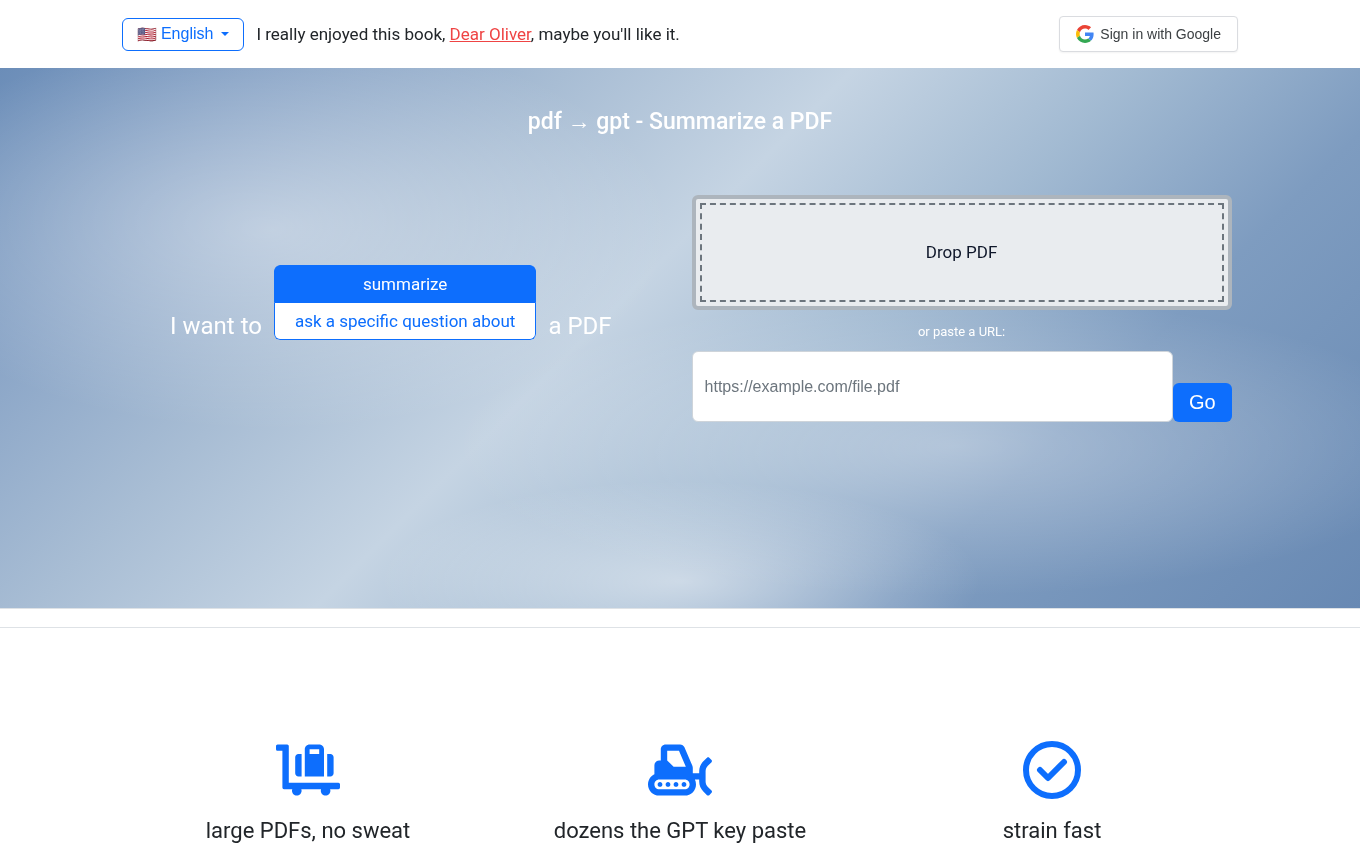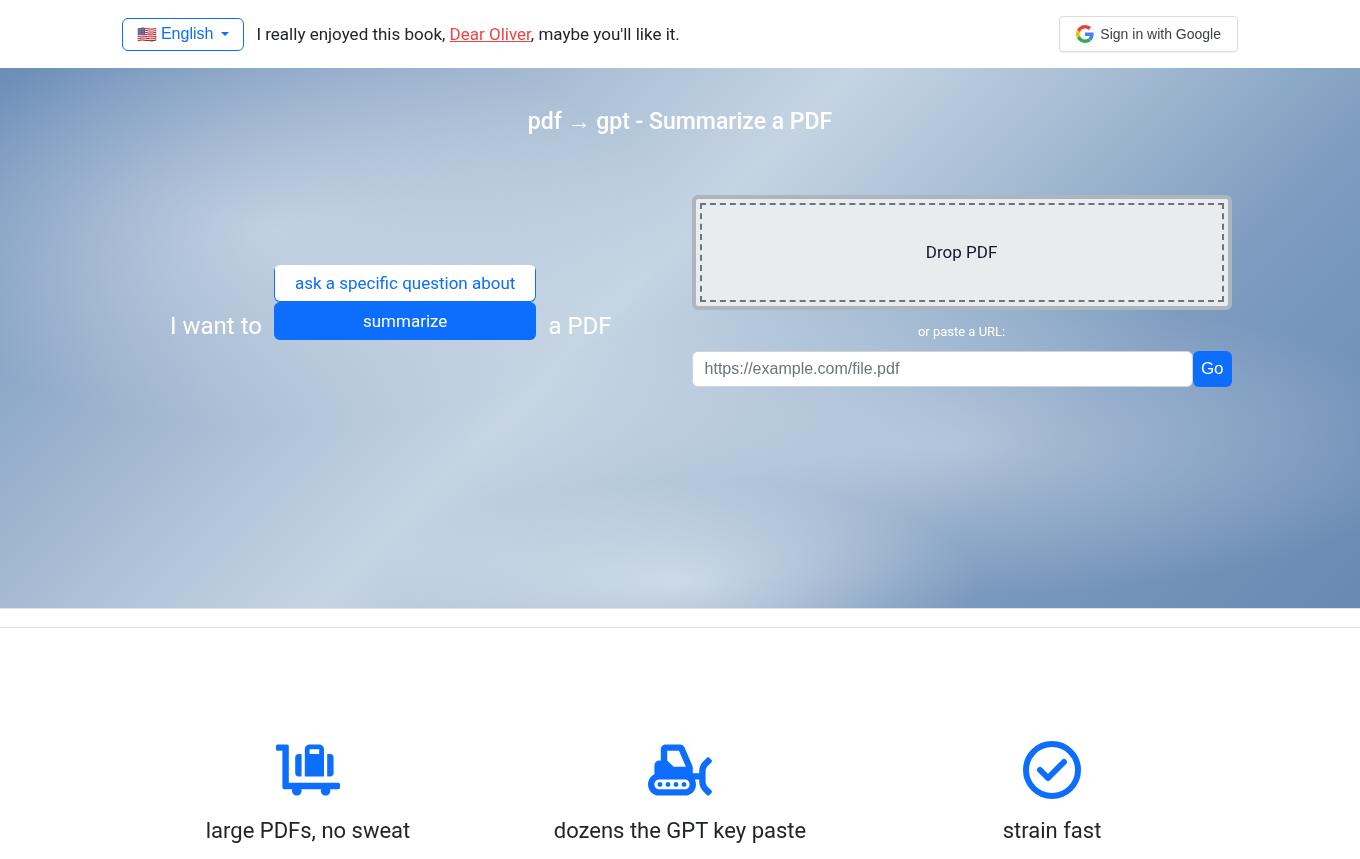--- a/index.html
+++ b/index.html
@@ -166,23 +166,24 @@
       color: #212529;
     }
     .url-input::placeholder {
       color: #6c757d;
     }
     .go-btn {
       background: #0d6efd;
       color: #fff;
       border: none;
       border-radius: 6px;
-      padding: 8px 8px;
-      font-size: 17px;
-      cursor: pointer;
+      padding: 8px 16px;
+      font-size: 20px;
+      cursor: pointer;
+      margin-top: 32px;
     }
     .divider-bar {
       height: 20px;
       background: #fff;
       border-top: 1px solid #dee2e6;
       border-bottom: 1px solid #dee2e6;
     }
     .features {
       display: flex;
       justify-content: space-around;
@@ -228,22 +229,22 @@
     <span>Sign in with Google</span>
   </button>
 </div>
 
 <div class="hero">
   <h1 class="hero-title">pdf → gpt - Summarize a PDF</h1>
   <div class="hero-content">
     <div class="left-col">
       <span>I want to</span>
       <div class="option-group">
+        <div class="option active">summarize</div>
         <div class="option inactive">ask a specific question about</div>
-        <div class="option active">summarize</div>
       </div>
       <span>a PDF</span>
     </div>
     <div class="right-col">
       <div class="dropzone">
         <div class="dropzone-inner">
           <div>Drop PDF</div>
         </div>
       </div>
       <div class="url-label">or paste a URL:</div>

